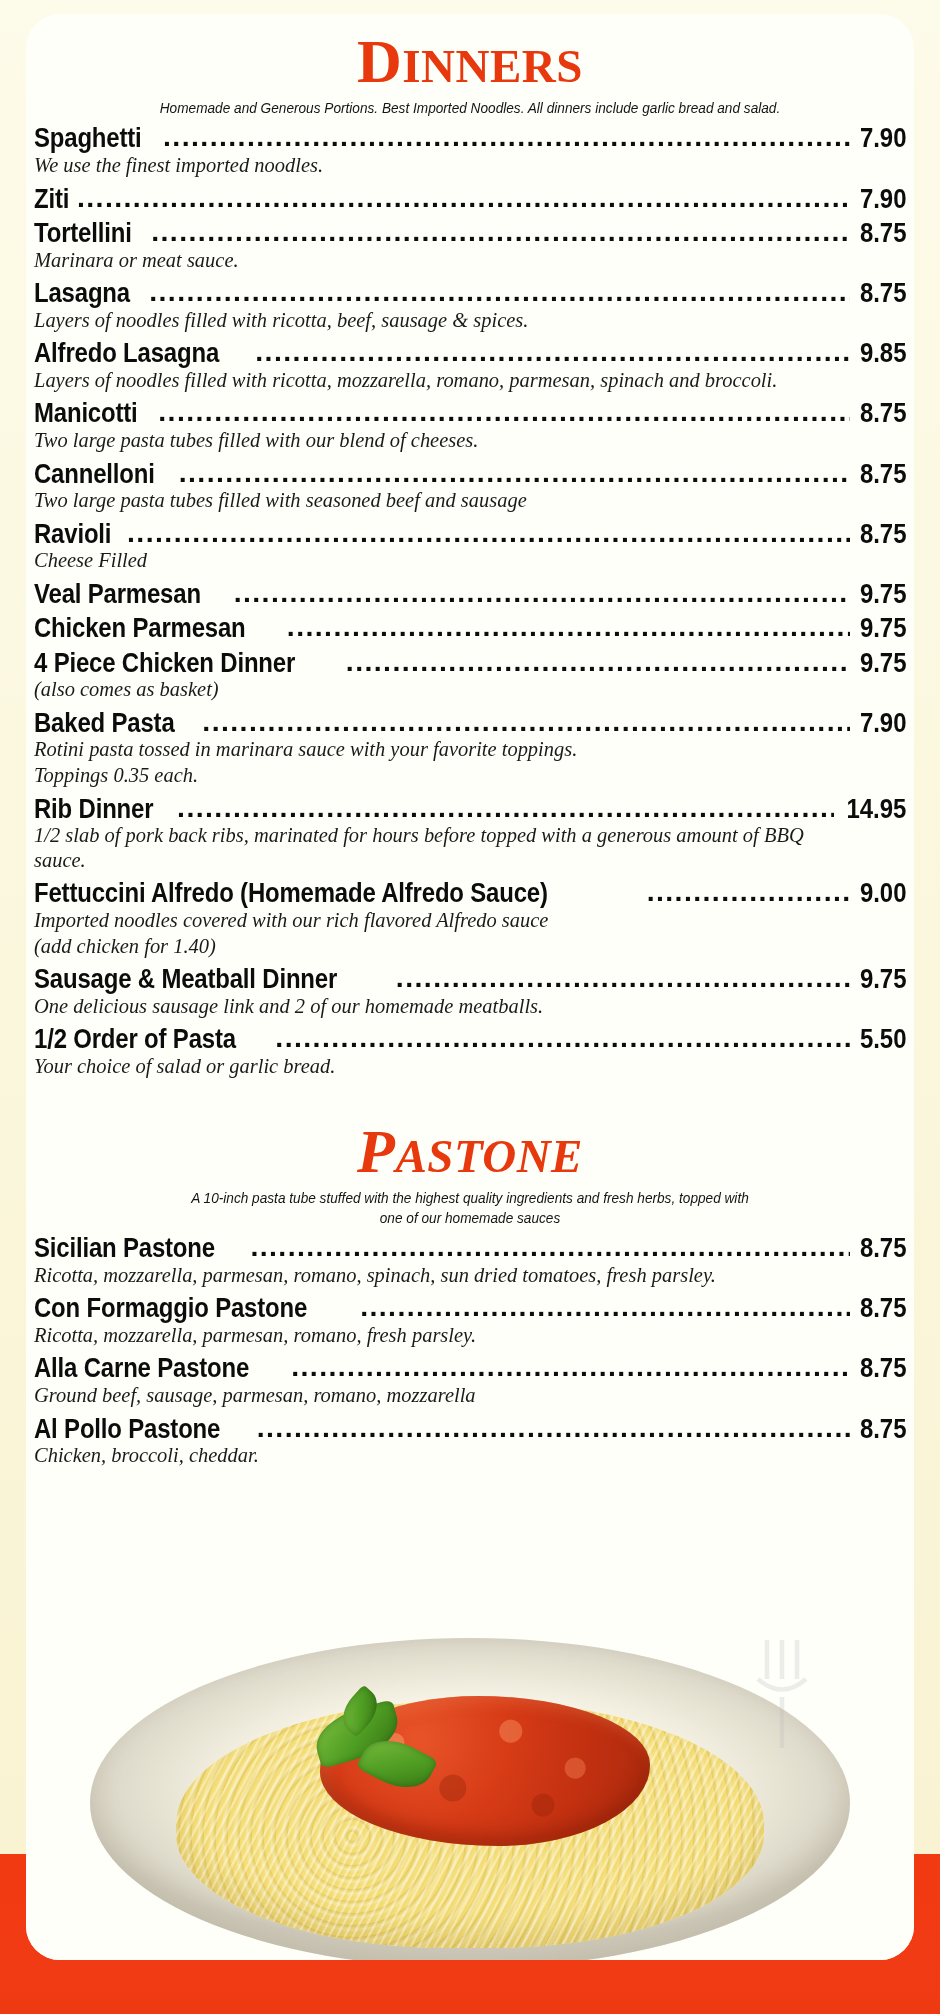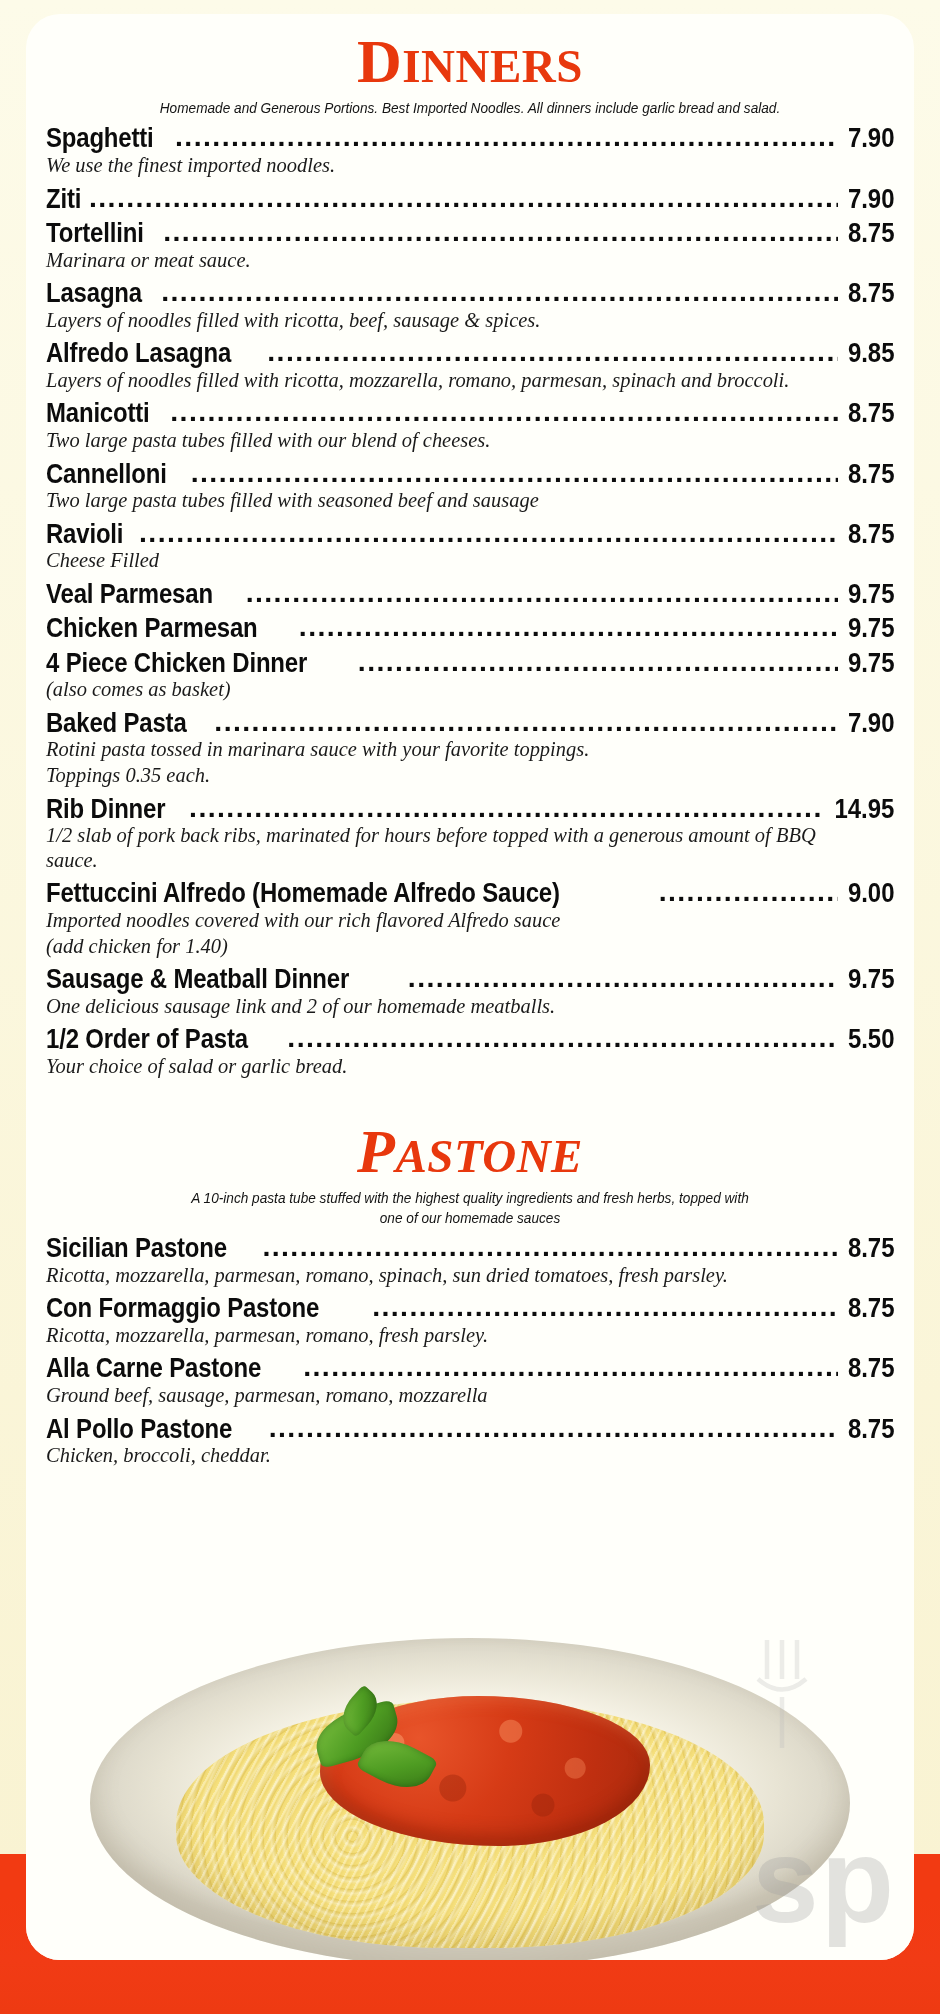--- a/index.html
+++ b/index.html
@@ -56,21 +56,21 @@
     height: 1946px;
     background: #fffffa;
     border-radius: 34px;
     overflow: hidden;
     z-index: 2;
   }
 
   #content {
     position: absolute;
     left: 0; top: 0; right: 0;
-    padding: 0 20px;
+    padding: 0 8px;
   }
 
   
   .section-title {
     text-align: center;
     color: #e8380d;
     font-family: "Liberation Serif", serif;
     font-weight: bold;
     font-size: 47px;
     letter-spacing: 0.5px;
@@ -397,16 +397,15 @@
       </div>
       <svg id="watermark-fork" viewBox="0 0 60 80">
         <g fill="none" stroke="#b9b9b9" stroke-width="3" opacity="0.55">
           <path d="M14 4 L14 30"></path>
           <path d="M24 4 L24 30"></path>
           <path d="M34 4 L34 30"></path>
           <path d="M8 30 Q24 44 40 30"></path>
           <path d="M24 42 L24 76"></path>
         </g>
       </svg>
-      <div id="watermark-text">sp</div>
     </div>
   </div>
 </div>
 
 </body></html>

